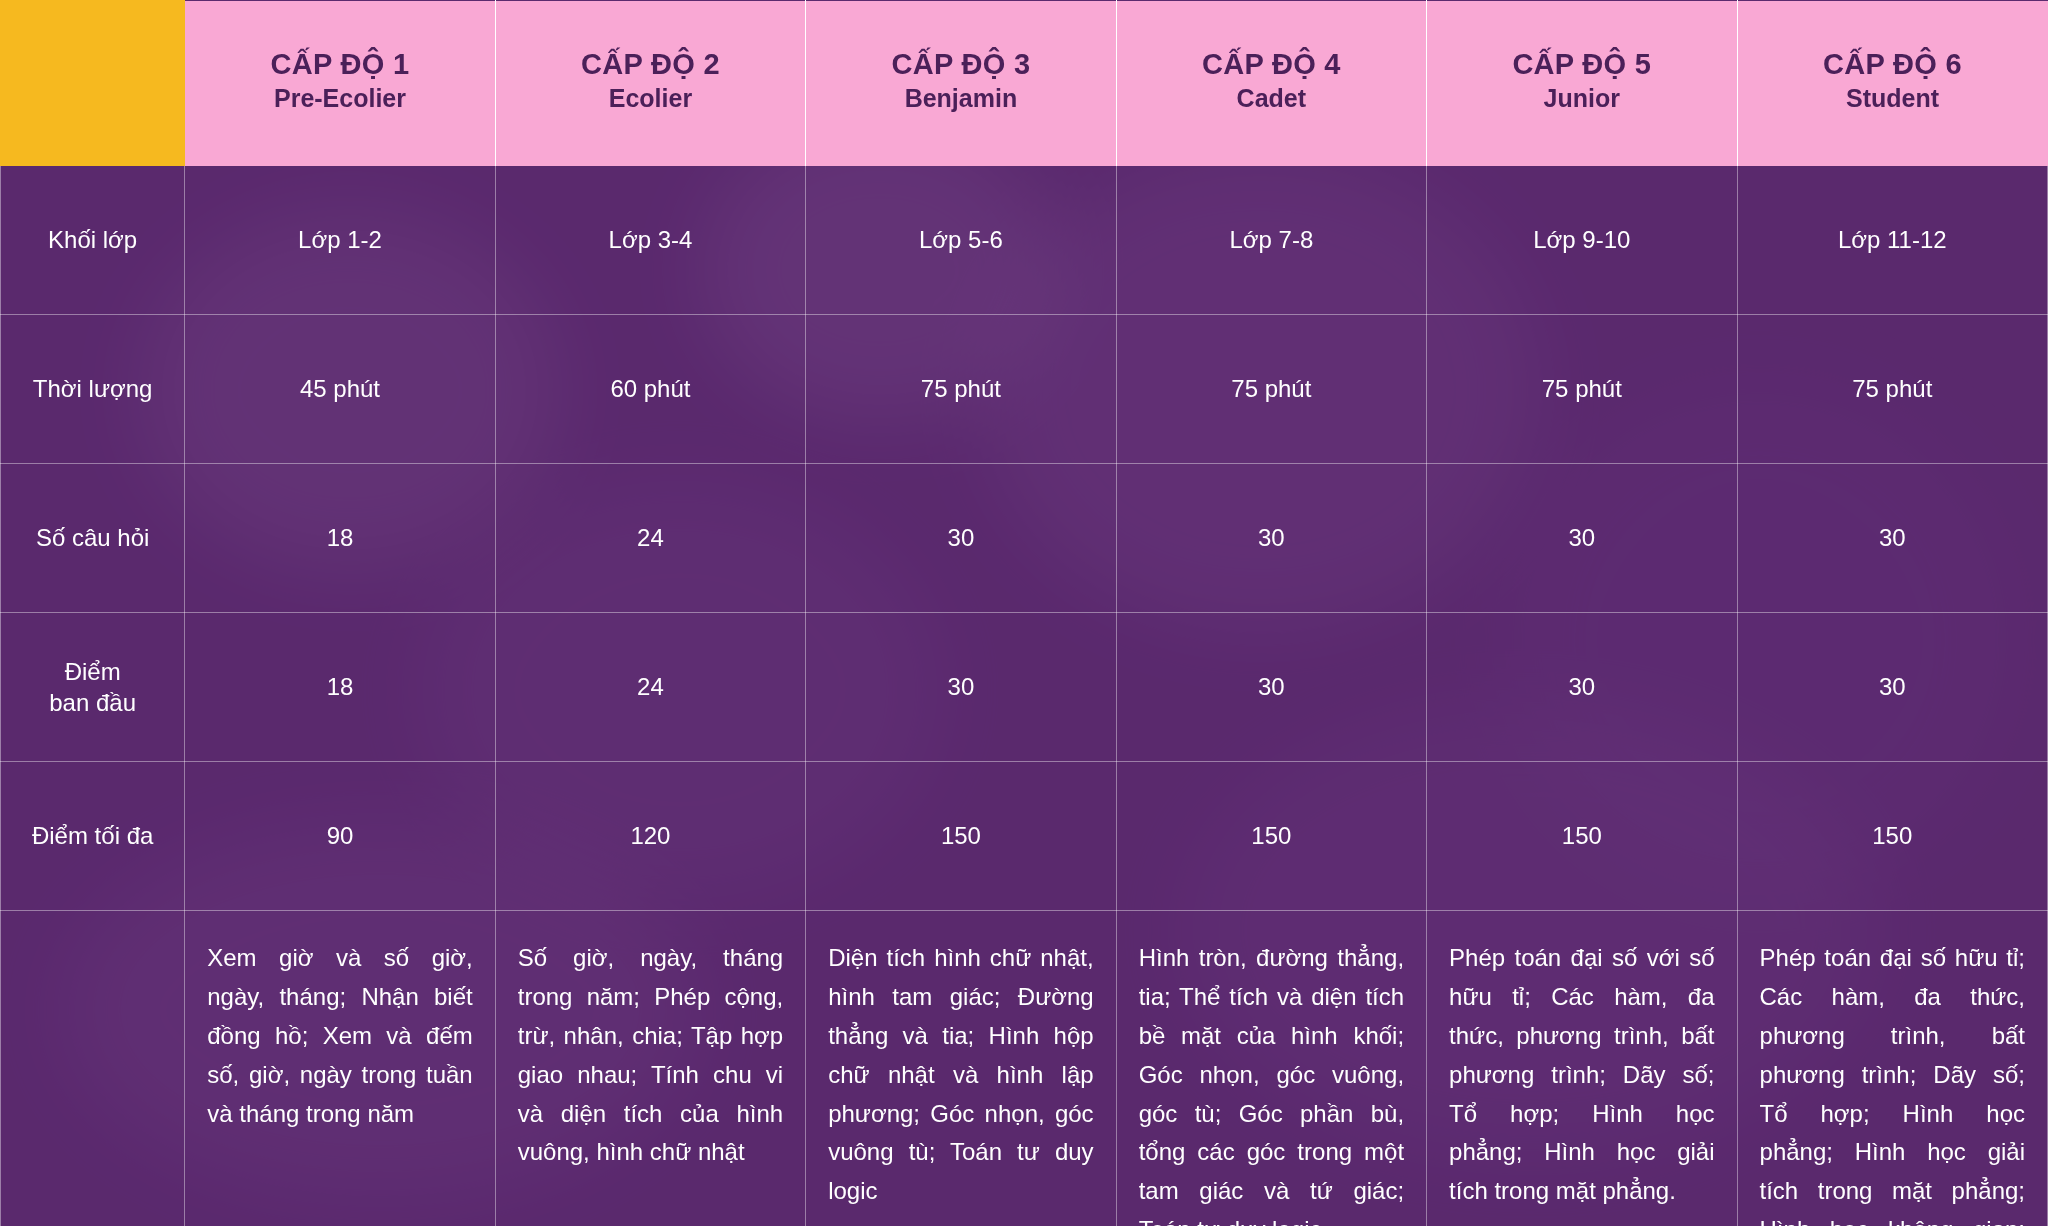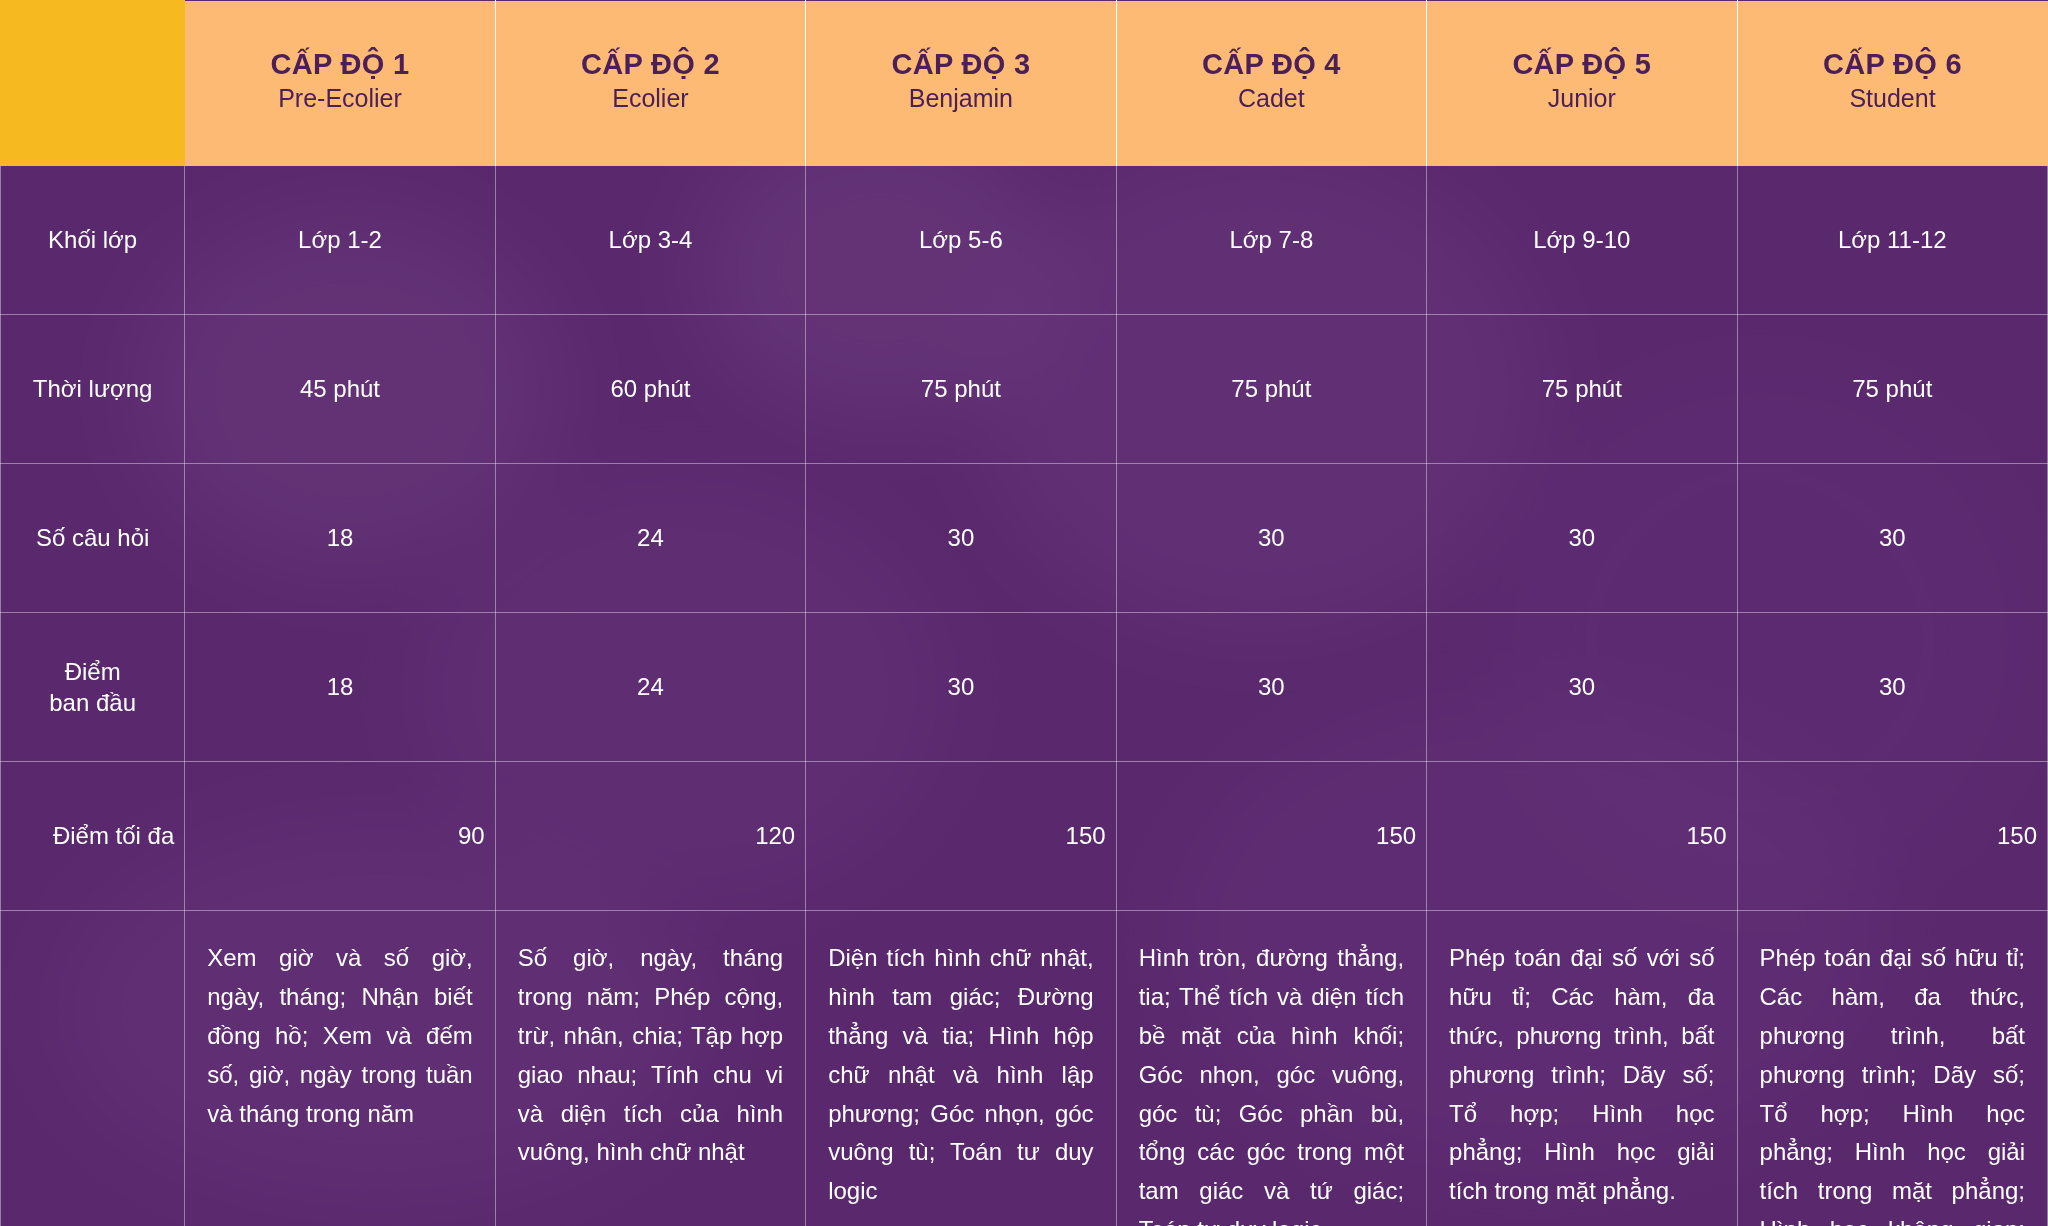--- a/index.html
+++ b/index.html
@@ -60,37 +60,37 @@
     color: #ffffff;
     vertical-align: middle;
     text-align: center;
     background: rgba(90, 40, 110, 0.55);
   }
   table.levels th.corner {
     background: #f6b91f;
     border-color: #f6b91f;
   }
   table.levels th.head {
-    background: #fdba74;
+    background: #f9a8d4;
     color: #4b2059;
     border-color: rgba(255,255,255,0.0);
     border-right: 1px solid #ffffff;
     padding: 16px 8px 20px 8px;
     height: 128px;
   }
   table.levels th.head:last-child { border-right: none; text-align: center; }
   .head-level {
     font-size: 29px;
     font-weight: bold;
     letter-spacing: 0.3px;
     line-height: 1.25;
   }
   .head-name {
     font-size: 25px;
-    font-weight: normal;
+    font-weight: bold;
     line-height: 1.35;
   }
 
   td.row-label, th.row-label {
     text-align: center;
     font-size: 24px;
     font-weight: normal;
     padding: 14px 10px;
     line-height: 1.3;
     color: #ffffff;
@@ -98,21 +98,21 @@
   }
   td.cell {
     font-size: 24px;
     padding: 18px 10px;
     line-height: 1.4;
   }
   tr.r-khoi td, tr.r-khoi th { height: 112px; }
   tr.r-time td, tr.r-time th { height: 112px; margin-left: 44px; }
   tr.r-sq td, tr.r-sq th     { height: 112px; }
   tr.r-diem td, tr.r-diem th { height: 112px; }
-  tr.r-max td, tr.r-max th   { height: 112px; text-align: right; }
+  tr.r-max td, tr.r-max th   { height: 112px; }
 
   tr.r-content td.cell {
     text-align: justify;
     text-align-last: left;
     vertical-align: top;
     font-size: 24px;
     line-height: 1.62;
     padding: 28px 22px 30px 22px;
     hyphens: none;
   }

